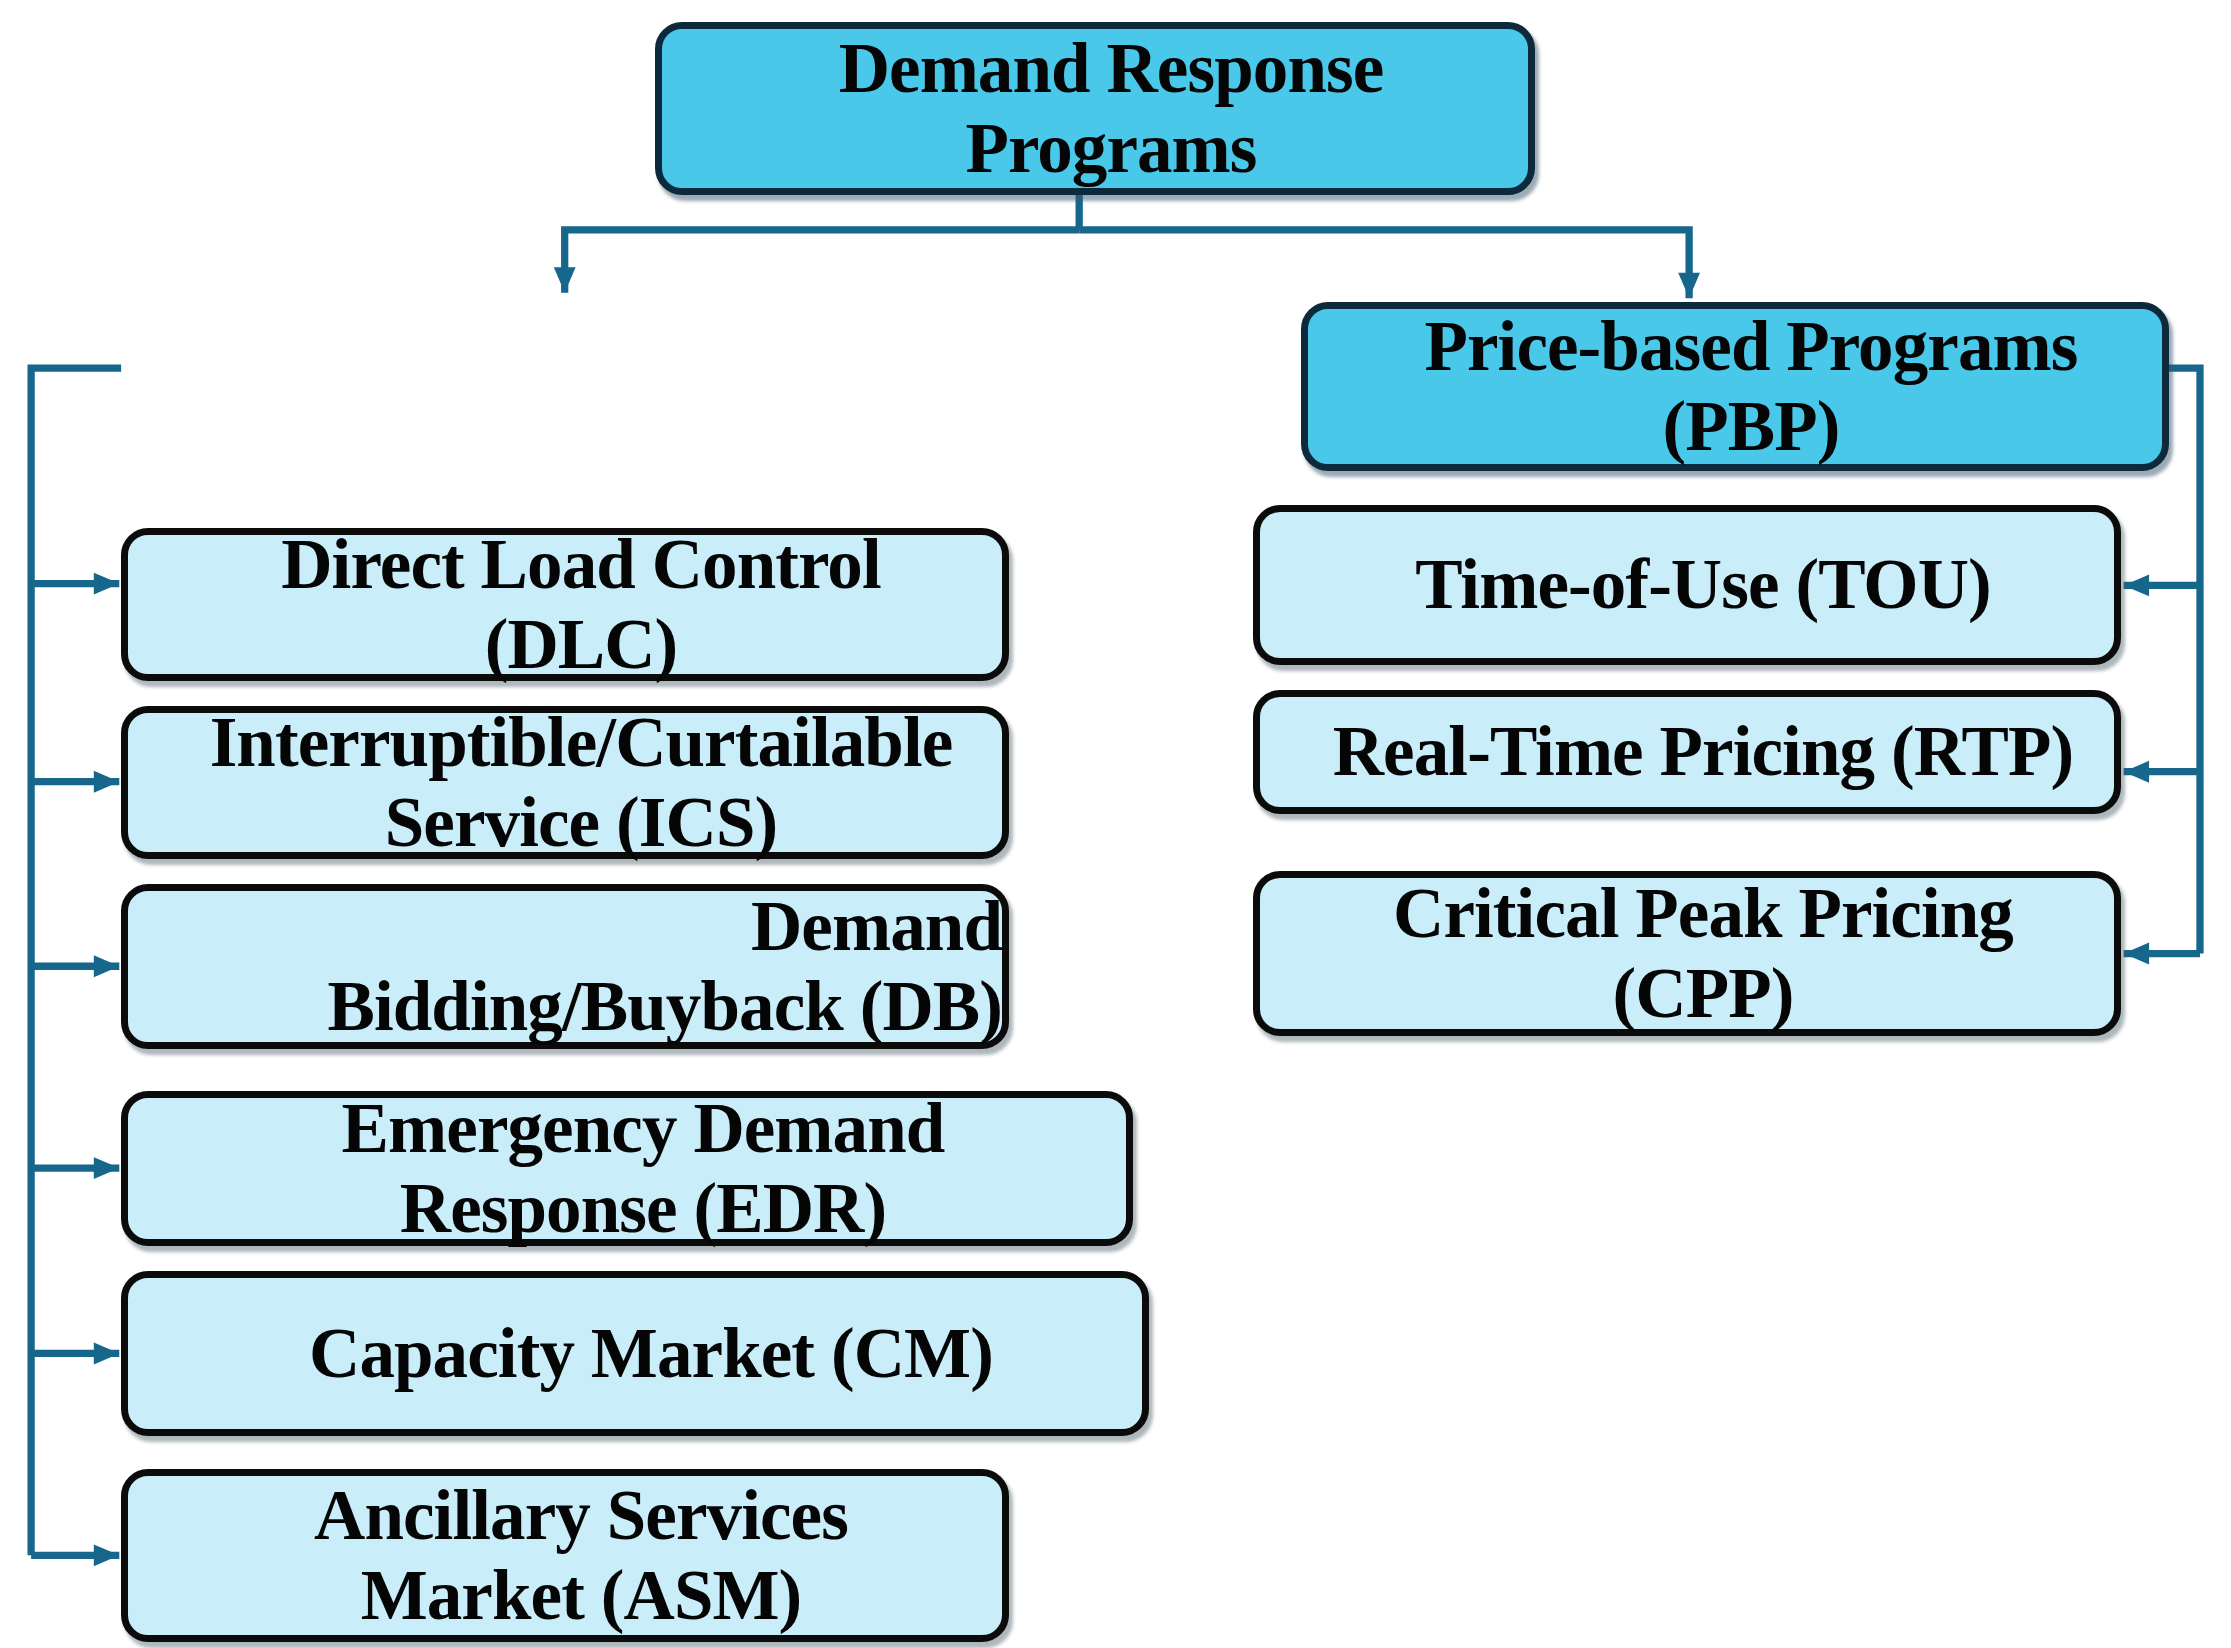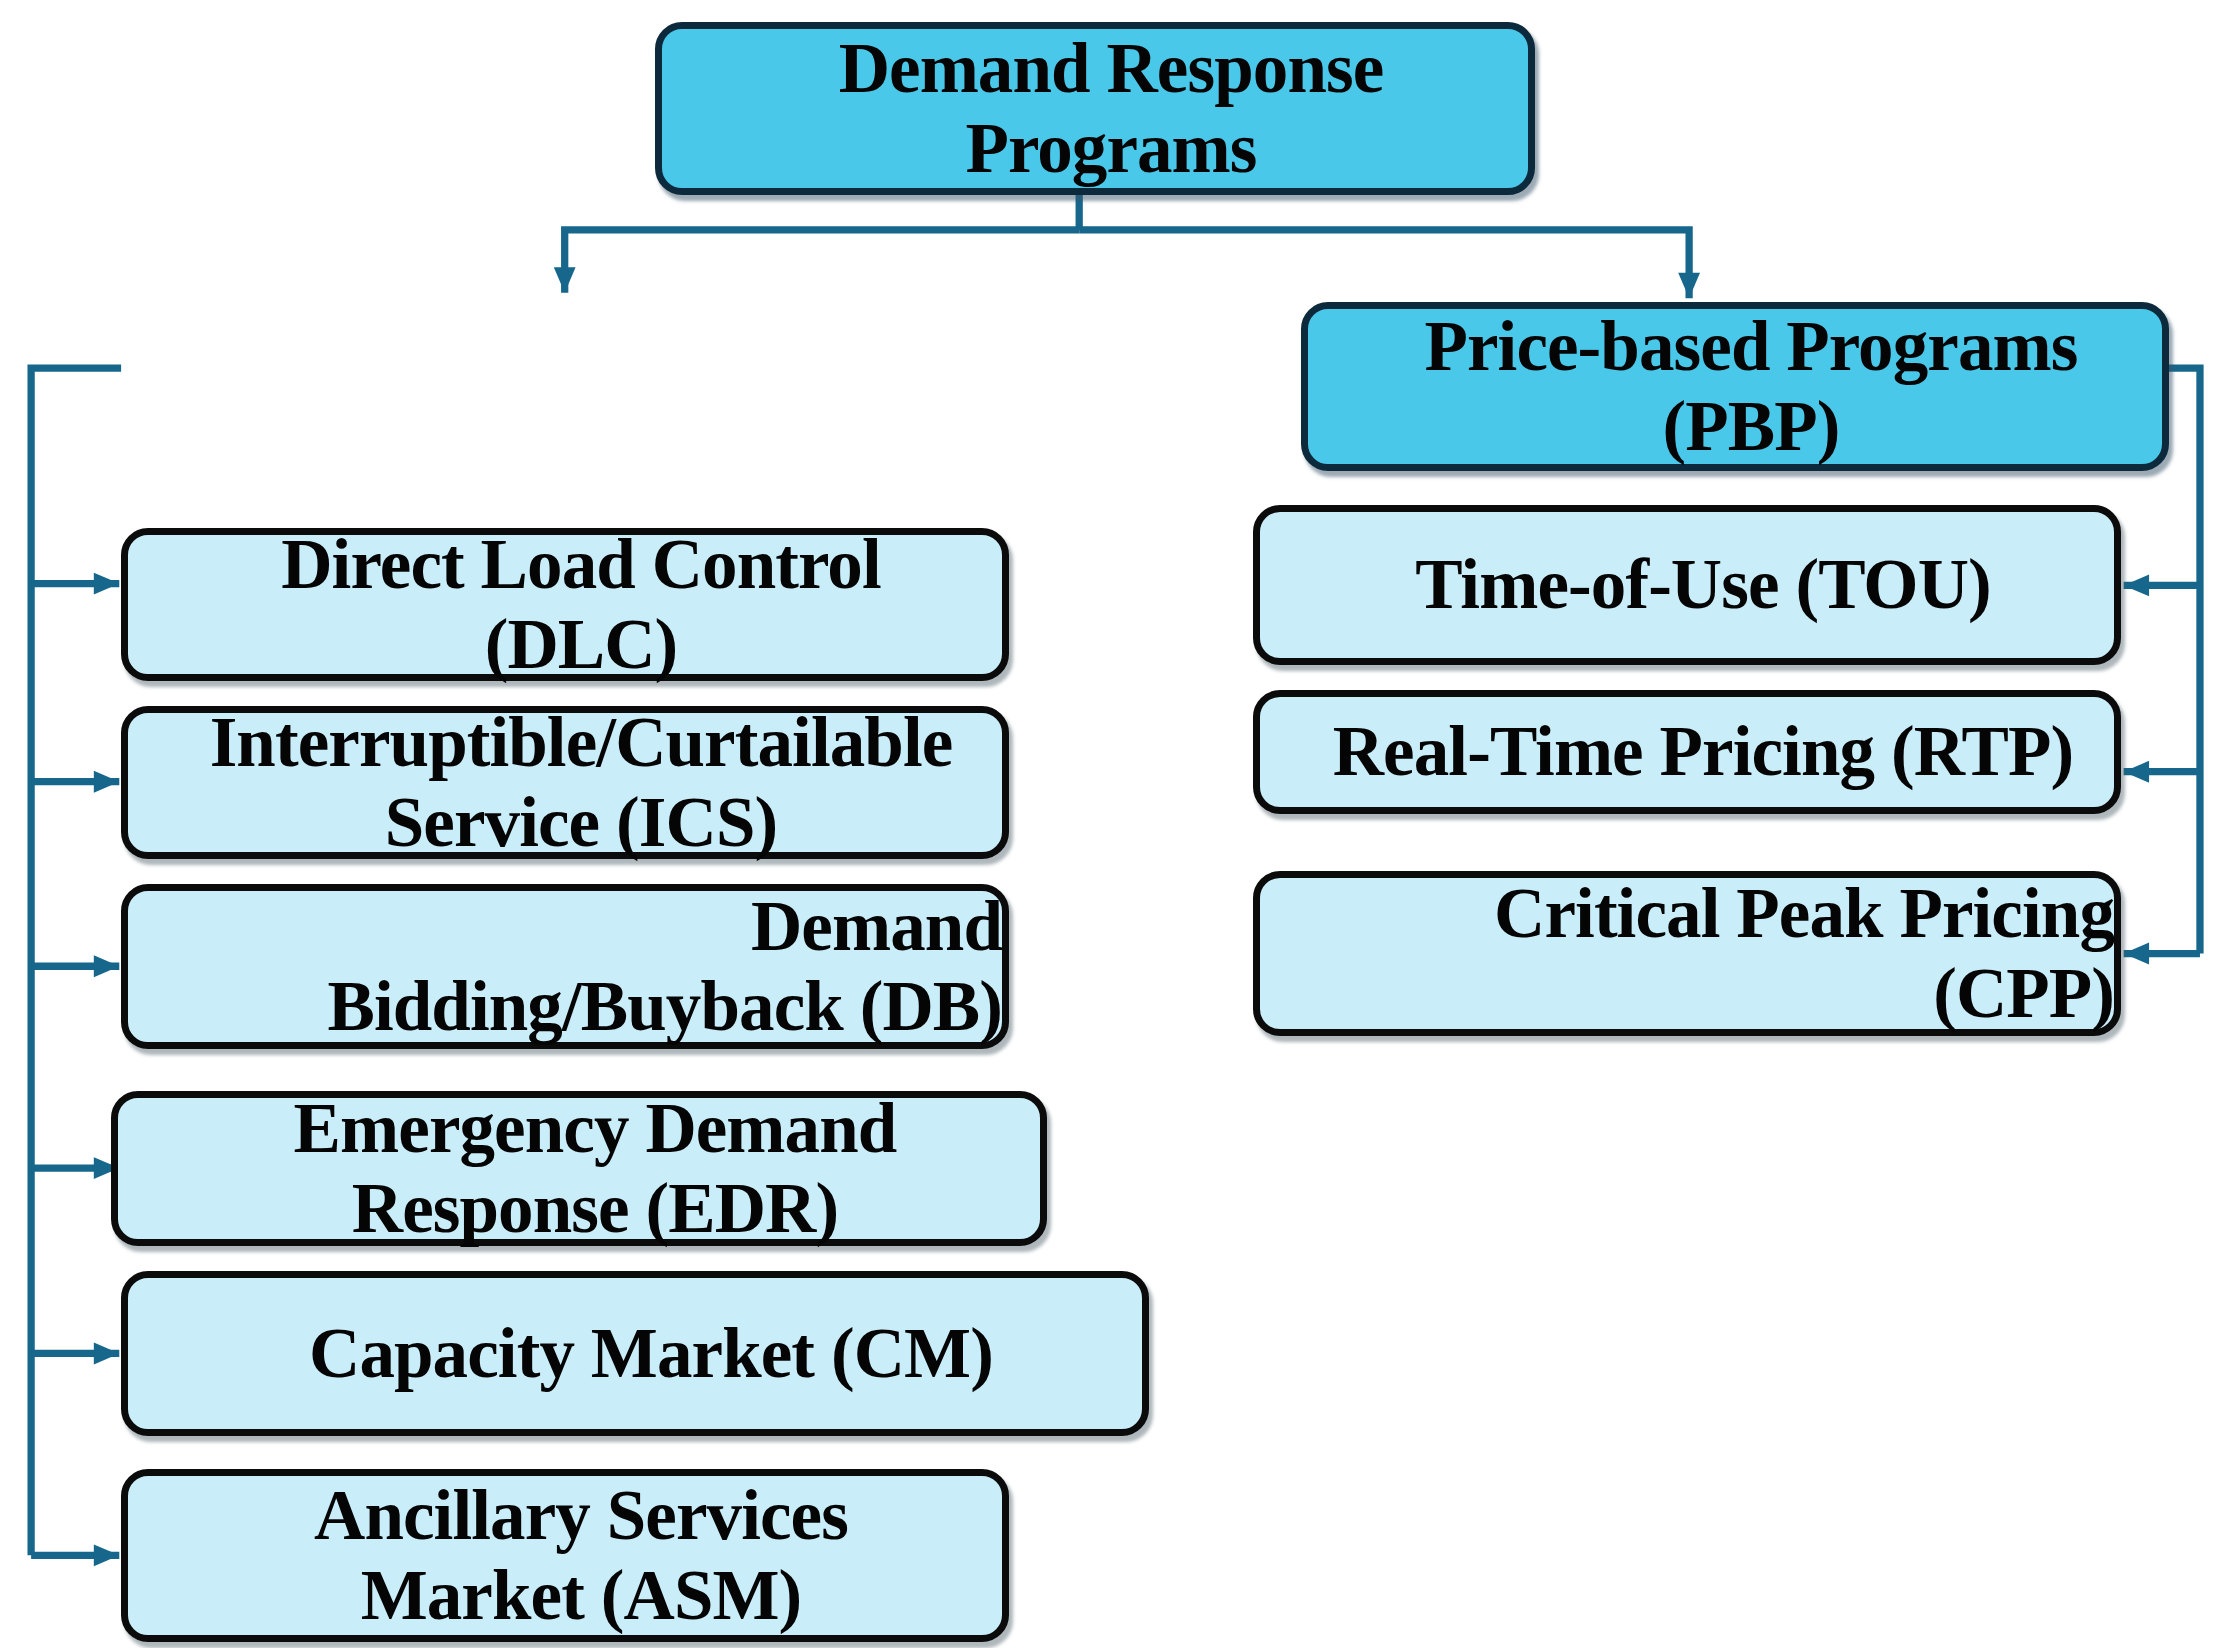--- a/index.html
+++ b/index.html
@@ -87,21 +87,21 @@
     <span>(DLC)</span>
   </div>
   <div class="box item" style="left:121px;top:706px;width:888px;height:153px;">
     <span>Interruptible/Curtailable</span>
     <span>Service (ICS)</span>
   </div>
   <div class="box item" style="left:121px;top:884px;width:888px;height:165px;align-items:flex-end;">
     <span>Demand</span>
     <span>Bidding/Buyback (DB)</span>
   </div>
-  <div class="box item" style="left:111px;top:1091px;width:936px;height:155px;">
+  <div class="box item" style="left:121px;top:1091px;width:1012px;height:155px;">
     <span>Emergency Demand</span>
     <span>Response (EDR)</span>
   </div>
   <div class="box item" style="left:121px;top:1271px;width:1028px;height:165px;">
     <span>Capacity Market (CM)</span>
     <span></span>
   </div>
   <div class="box item" style="left:121px;top:1469px;width:888px;height:173px;">
     <span>Ancillary Services</span>
     <span>Market (ASM)</span>
@@ -113,19 +113,19 @@
   </div>
 
   <div class="box item" style="left:1253px;top:505px;width:868px;height:160px;">
     <span>Time-of-Use (TOU)</span>
     <span></span>
   </div>
   <div class="box item" style="left:1253px;top:690px;width:868px;height:124px;">
     <span>Real-Time Pricing (RTP)</span>
     <span></span>
   </div>
-  <div class="box item" style="left:1253px;top:871px;width:868px;height:165px;align-items:flex-end;">
+  <div class="box item" style="left:1253px;top:871px;width:868px;height:165px;">
     <span>Critical Peak Pricing</span>
     <span>(CPP)</span>
   </div>
 
 </div>
 
 
 </body></html>

